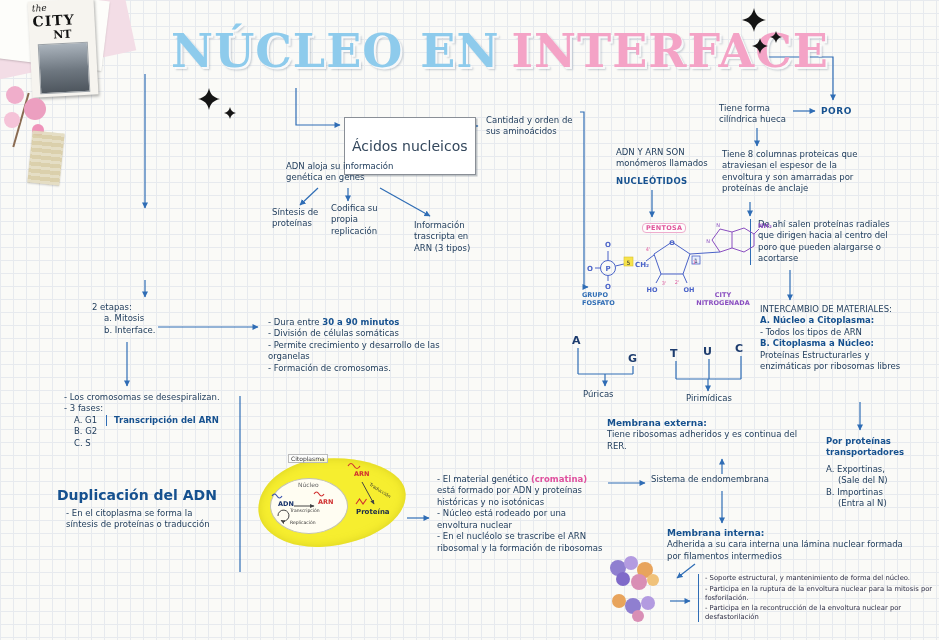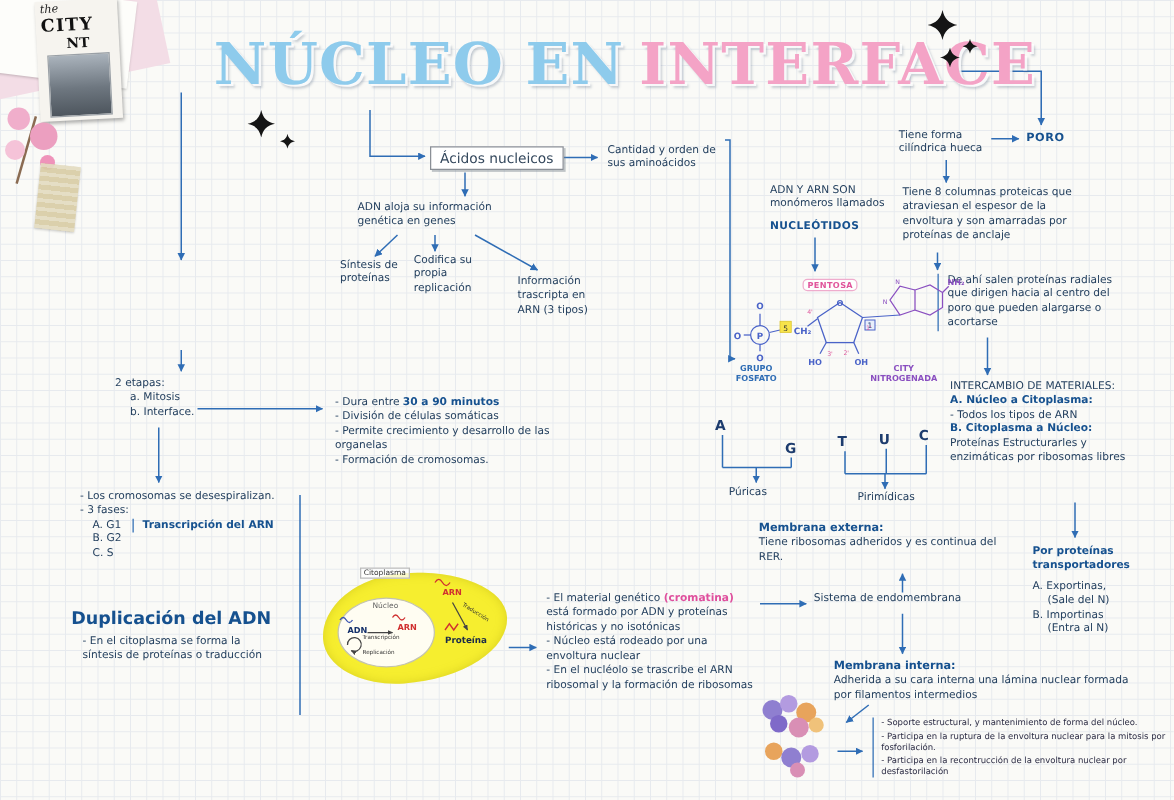--- a/index.html
+++ b/index.html
@@ -8,21 +8,21 @@
     background-image:linear-gradient(#e7eaee 1px,transparent 1px),linear-gradient(90deg,#e7eaee 1px,transparent 1px);
     background-size:13px 13px;
     font-family:"DejaVu Sans",sans-serif;color:#24405f;}
   .abs{position:absolute}
   .t{position:absolute;font-size:8.5px;line-height:1.35;color:#24405f}
   .hd{font-weight:bold;color:#16518f}
   .pk{font-weight:bold;color:#df4f9d}
   .ind{margin-left:12px}
   .overlay{position:absolute;left:0;top:0;pointer-events:none}
   .box{border:1.2px solid #96953f;padding:4px 6px;background:rgba(255,255,255,.3)}
-  .chip{position:absolute;border:1px solid #8a8f96;background:#fff;box-shadow:1.5px 1.5px 0 rgba(120,130,140,.45);padding:2px 7px;font-size:11px;color:#33475c}
+  .chip{position:absolute;border:1px solid #8a8f96;background:#fff;box-shadow:1.5px 1.5px 0 rgba(120,130,140,.45);padding:20px 7px;font-size:14px;color:#33475c}
   .title{position:absolute;left:170px;top:24px;width:660px;text-align:center;white-space:nowrap;
     font-family:"DejaVu Serif",serif;font-weight:bold;font-size:46px;letter-spacing:1px;
     text-shadow:2px 2px 0 rgba(255,255,255,.85),3px 3px 2px rgba(70,90,120,.28)}
   .title .t1{color:#8ecbec}
   .title .t2{color:#f4a3c6;margin-left:12px}
   .sparkle{position:absolute}
   .letter{position:absolute;font-weight:bold;color:#1d3c6e;font-size:11px}
   .grouplab{position:absolute;font-size:8.5px;color:#24405f}
   .tiny{font-size:6.8px;line-height:1.3;color:#2c2c44}
   svg text{font-family:"DejaVu Sans",sans-serif}
@@ -199,21 +199,21 @@
       <text x="107" y="72" fill="#4a63c8" font-size="6.5" font-weight="bold" text-anchor="middle">OH</text>
       <text x="176" y="8" fill="#8a4fc0" font-size="6.5" font-weight="bold">NH₂</text>
       <text x="136" y="7" fill="#8a4fc0" font-size="5" text-anchor="middle">N</text>
       <text x="126" y="23" fill="#8a4fc0" font-size="5" text-anchor="middle">N</text>
       <text x="113" y="44" fill="#e05fa0" font-size="5" text-anchor="middle">1'</text>
       <text x="95" y="64" fill="#e05fa0" font-size="5" text-anchor="middle">2'</text>
       <text x="82" y="65" fill="#e05fa0" font-size="5" text-anchor="middle">3'</text>
       <text x="66" y="31" fill="#e05fa0" font-size="5" text-anchor="middle">4'</text>
     </svg>
     <span class="abs" style="left:60px;top:3px;font-size:6.5px;font-weight:bold;color:#e0559b;border:1px solid #efaccd;border-radius:4px;padding:0 3px;background:rgba(255,255,255,.7);letter-spacing:.3px">PENTOSA</span>
-    <div class="abs" style="left:0;top:72px;width:46px;text-align:center;font-size:6.5px;font-weight:bold;color:#2f6db5;line-height:1.2">
+    <div class="abs" style="left:0;top:72px;width:46px;text-align:left;font-size:6.5px;font-weight:bold;color:#2f6db5;line-height:1.2">
       <div>GRUPO</div>
       <div>FOSFATO</div>
     </div>
     <div class="abs" style="left:106px;top:72px;width:70px;text-align:center;font-size:6.5px;font-weight:bold;color:#8a4fc0;line-height:1.2">
       <div>CITY</div>
       <div>NITROGENADA</div>
     </div>
   </div>
 
   <span class="letter" style="left:572px;top:334px">A</span>

